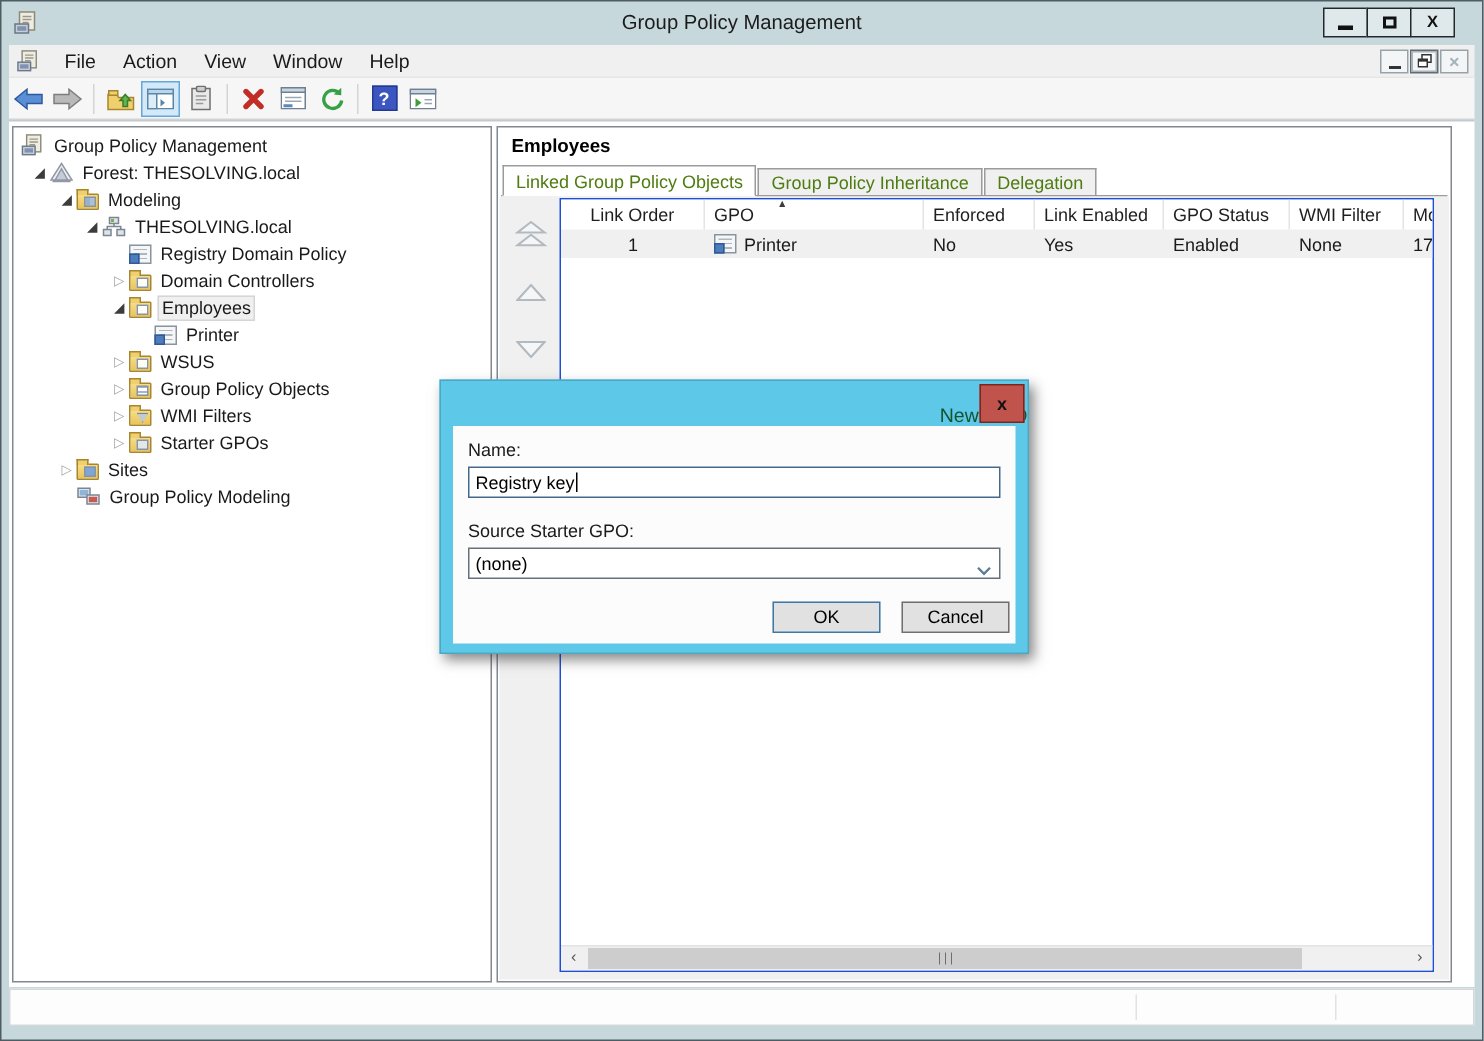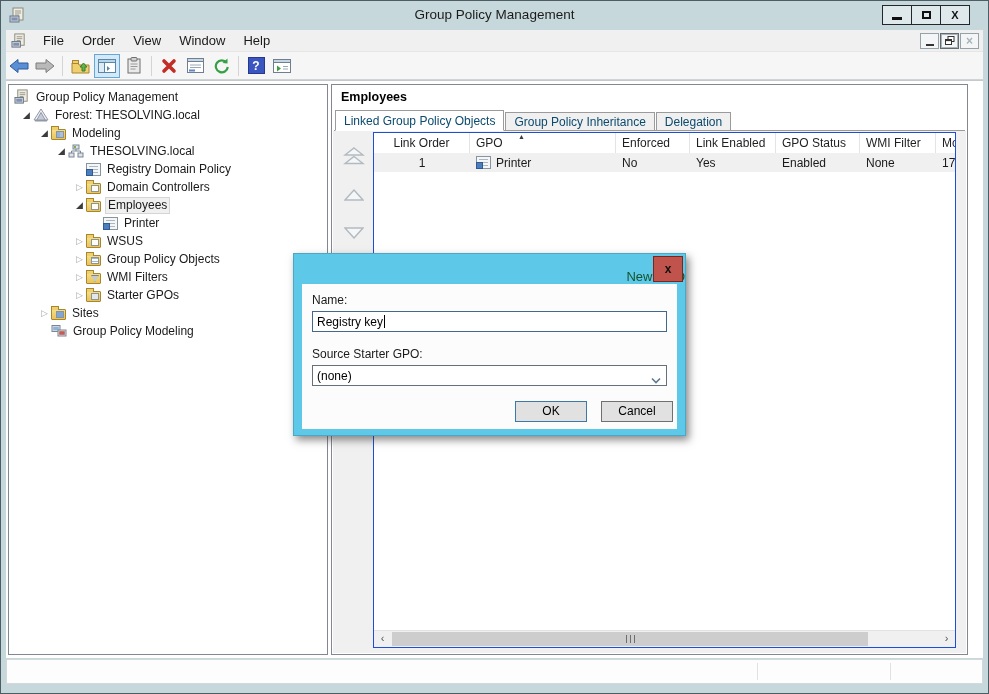--- a/index.html
+++ b/index.html
@@ -41,21 +41,21 @@
   .exp{width:13px;text-align:center;font-size:9px;line-height:18px;flex:0 0 13px;}
   .exp.open{color:#3c3c3c;}
   .exp.closed{color:#a8a8a8;}
   .ticon{flex:0 0 auto;margin-right:4px;display:flex;align-items:center;}
   .node-content{display:flex;align-items:center;height:17px;padding:0 2px;}
   .node-content.selected{background:#f0f0f0;border:1px solid #d5d5d5;}
 
   .right-panel{position:absolute;left:325px;top:3px;right:15px;height:571px;background:#fff;border:1px solid #828790;}
   .panel-header{padding:5px 9px 3px;font-size:12.5px;font-weight:bold;color:#000;}
   .tabs{position:absolute;left:2px;right:2px;top:24px;height:22px;display:flex;align-items:flex-end;border-bottom:1px solid #9b9b9b;padding-left:1px;font-size:12px;}
-  .tab{border:1px solid #9b9b9b;border-bottom:none;background:#f0f0f0;padding:2px 8px;height:18px;line-height:14px;margin-right:1px;color:#0c4a6e;}
+  .tab{border:1px solid #9b9b9b;border-bottom:none;background:#f0f0f0;padding:2px 8px;height:18px;line-height:14px;margin-right:1px;color:#4d7c0f;}
   .tab.active{background:#fff;height:21px;line-height:17px;margin-bottom:-1px;border-bottom:1px solid #fff;}
   .tab-content{position:absolute;left:1px;right:1px;top:46px;bottom:1px;background:#f0f0f0;}
 
   .order-arrows{position:absolute;left:7px;top:16px;width:28px;display:flex;flex-direction:column;align-items:center;}
   .oa-btn{margin-bottom:12px;}
 
   .table-box{position:absolute;left:40px;top:1px;right:10px;bottom:5px;background:#fff;border:1px solid #1d4ed8;overflow:hidden;}
   .lv-header{display:flex;height:20px;background:#fff;font-size:12px;color:#1f1f1f;}
   .hcell{border-right:1px solid #e4e4e4;padding:3px 6px 0;position:relative;overflow:hidden;white-space:nowrap;}
   .hcell.center{text-align:center;}
@@ -142,21 +142,21 @@
   <div class="menubar">
     <span class="menu-icon">
       <svg width="16" height="16" viewBox="0 0 17 17">
           <rect x="4" y="1" width="10" height="12" fill="#efece2" stroke="#8a8a7a"></rect>
           <path d="M6 4h6M6 6h6M6 8h4" stroke="#9a988a" stroke-width="1" fill="none"></path>
           <rect x="1" y="9" width="9" height="6" fill="#c9cdd4" stroke="#6b7687"></rect>
           <rect x="2.5" y="10.5" width="6" height="3" fill="#7e93b4"></rect>
         </svg>
     </span>
     <span class="menu-item">File</span>
-    <span class="menu-item">Order</span>
+    <span class="menu-item">Action</span>
     <span class="menu-item">View</span>
     <span class="menu-item">Window</span>
     <span class="menu-item">Help</span>
     <div class="mdi-controls">
       <span class="mdibtn">
           <span class="mdi-min-shape"></span>
         </span>
       <span class="mdibtn active">
         <svg width="10" height="10" viewBox="0 0 10 10">
             <rect x="3" y="0.5" width="6" height="5" fill="#fff" stroke="#333"></rect>

